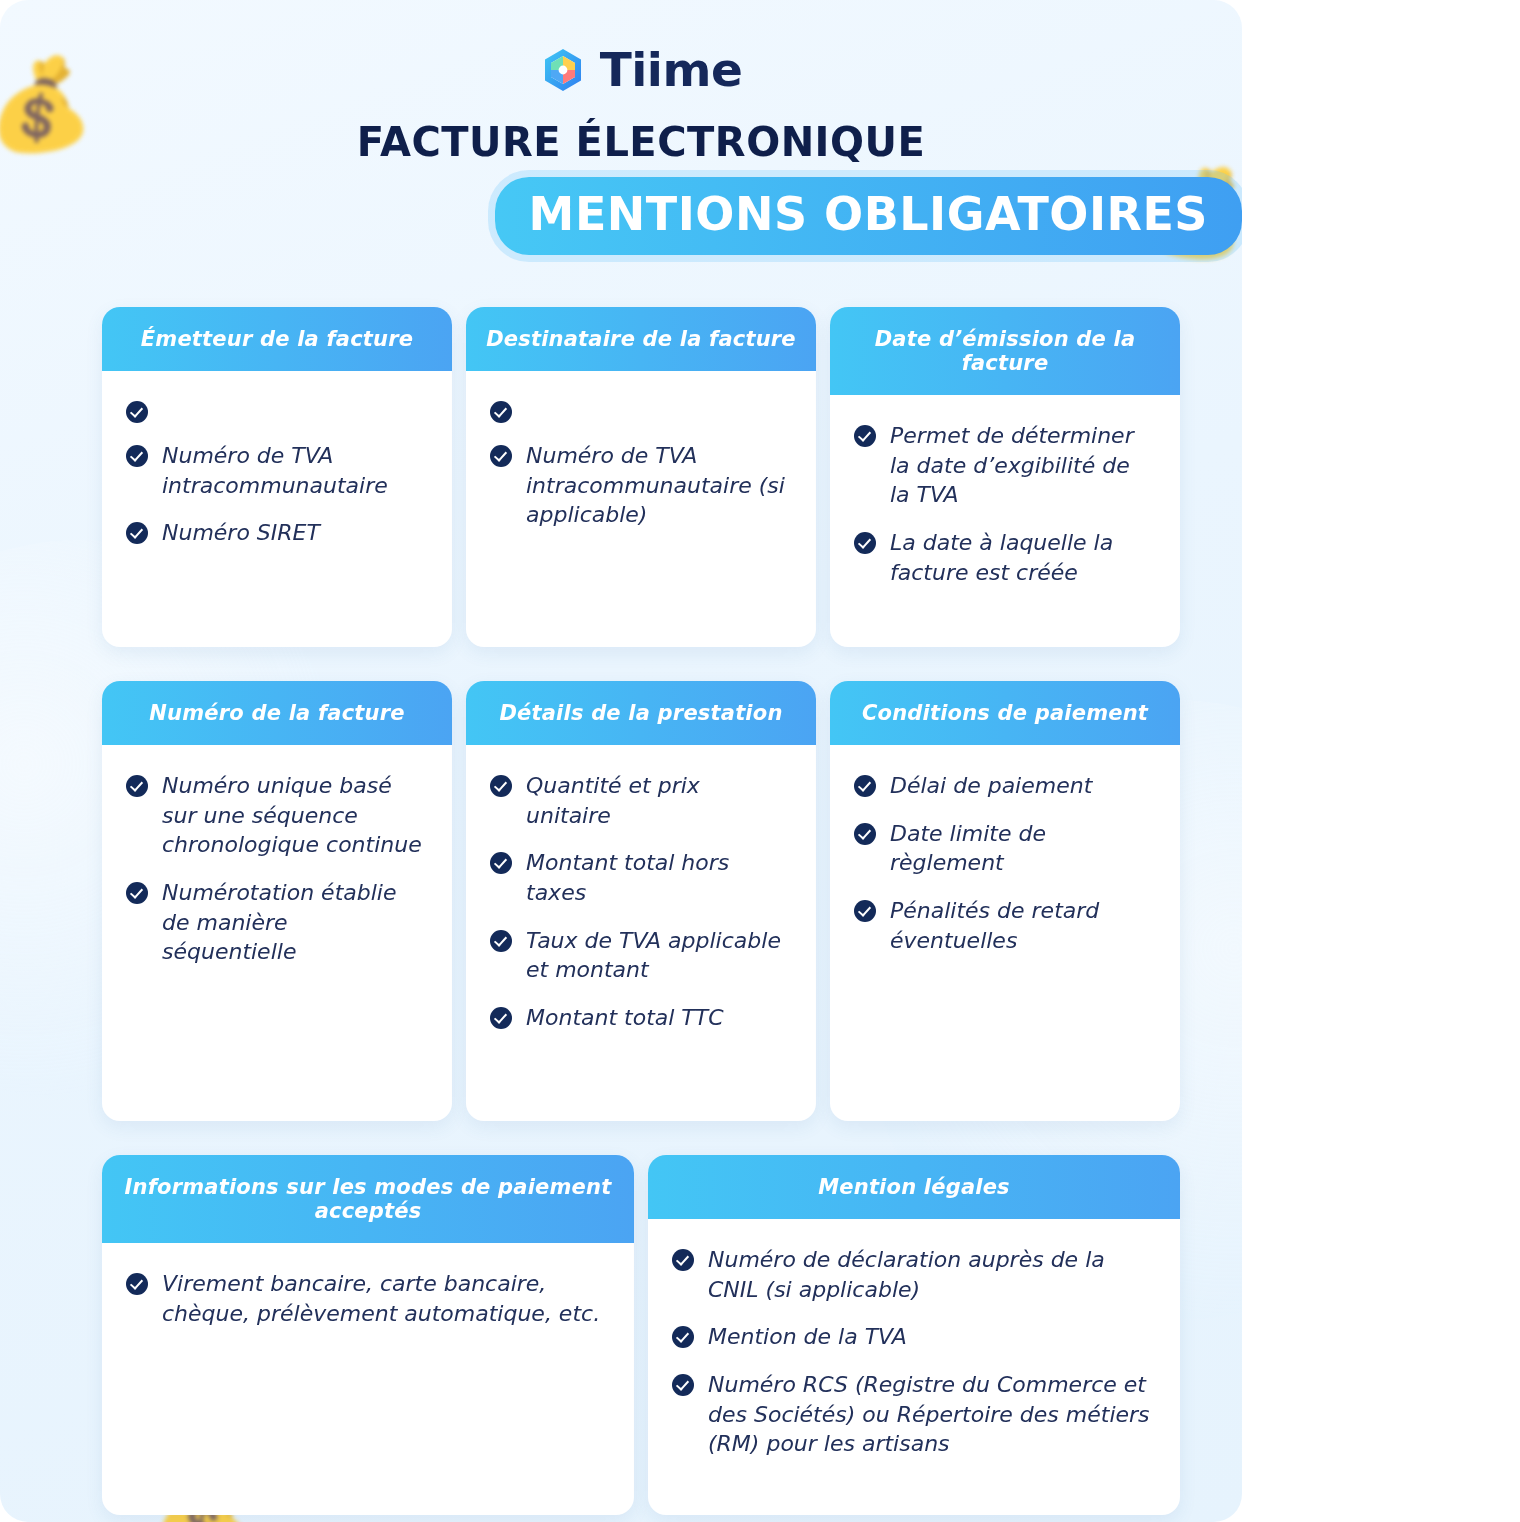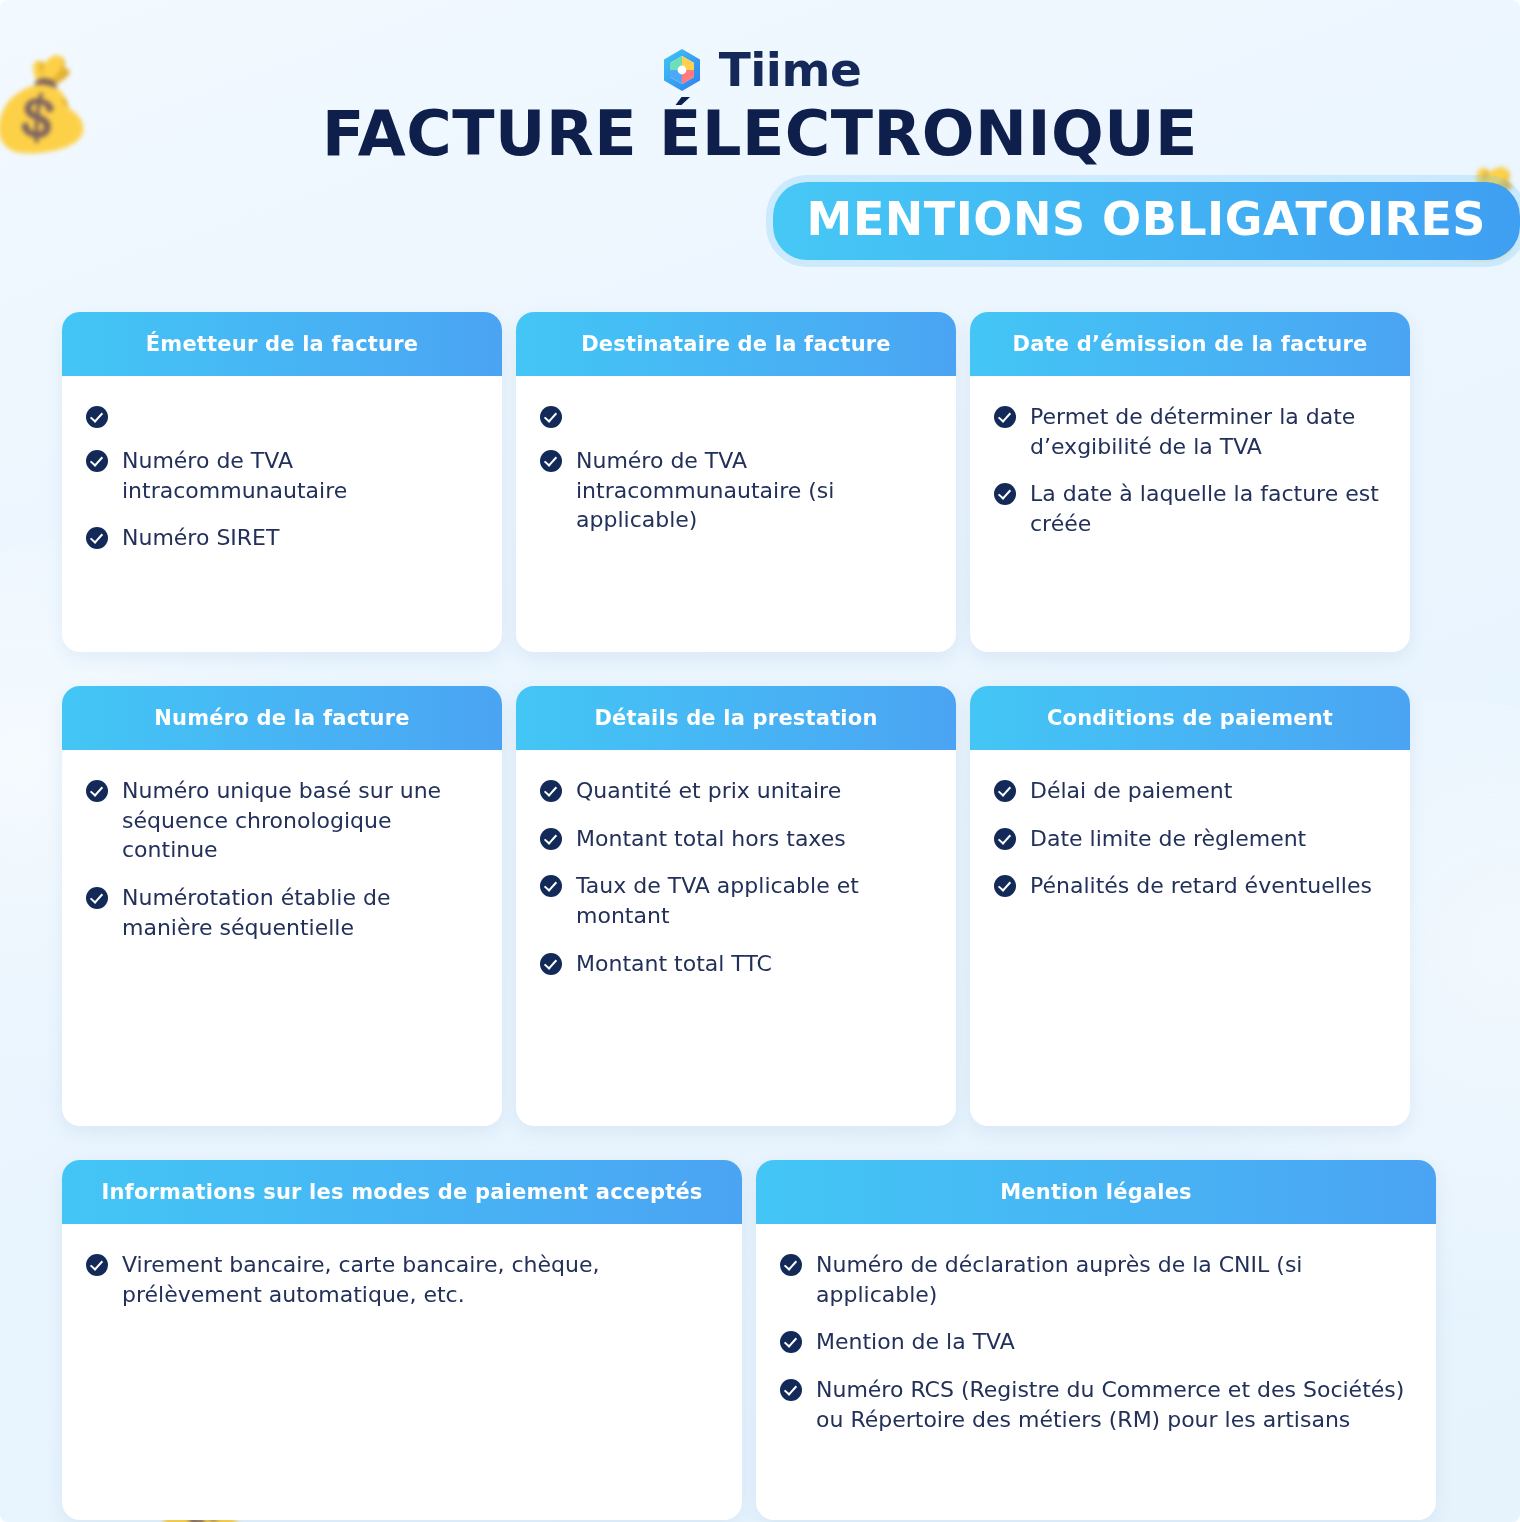--- a/index.html
+++ b/index.html
@@ -8,26 +8,27 @@
     background: #ffffff;
   }
   body {
     width: 1520px;
     height: 1522px;
     font-family: "DejaVu Sans", sans-serif;
     overflow: hidden;
   }
   .poster {
     position: relative;
-    width: 1520px;
+    width: 1242px;
     height: 1522px;
     background: linear-gradient(160deg, #f2f9ff 0%, #eaf5fe 45%, #e6f3fd 100%);
-    border-radius: 8px;
+    border-radius: 28px;
     overflow: hidden;
     box-sizing: border-box;
+    padding-left: 40px;
   }
   
   .blob {
     position: absolute;
     border-radius: 50%;
     filter: blur(0.5px);
     opacity: 0.5;
   }
   .blob-1 {
     width: 560px; height: 560px;
@@ -71,21 +72,22 @@
     display: inline-block;
   }
   .logo-text {
     font-size: 47px;
     font-weight: 700;
     color: #15285a;
     letter-spacing: -0.5px;
     font-family: "DejaVu Sans", sans-serif;
   }
   .title {
-    font-size: 62px;
+    margin-top: 22px;
+    font-size: 40px;
     font-weight: 800;
     letter-spacing: 0.5px;
     color: #0f1f4b;
     font-family: "DejaVu Sans", sans-serif;
   }
   .subtitle-wrap {
     margin-top: 12px;
     display: flex;
     justify-content: flex-end;
   }
@@ -172,20 +174,21 @@
   
   .row3 > .card { width: 440px; }
   .row3-r1 > .card { min-height: 340px; }
   .row3-r2 > .card { min-height: 440px; }
   .row2 .card.wide-a { width: 680px; min-height: 360px; }
   .row2 .card.wide-b { width: 680px; min-height: 360px; }
   .row-wrap {
     display: flex;
     gap: 14px;
     width: 100%;
+    font-style: italic;
   }
 </style>
 </head>
 <body>
 
 <div class="poster">
 
   <div class="blob blob-1"></div>
   <div class="blob blob-2"></div>
 

